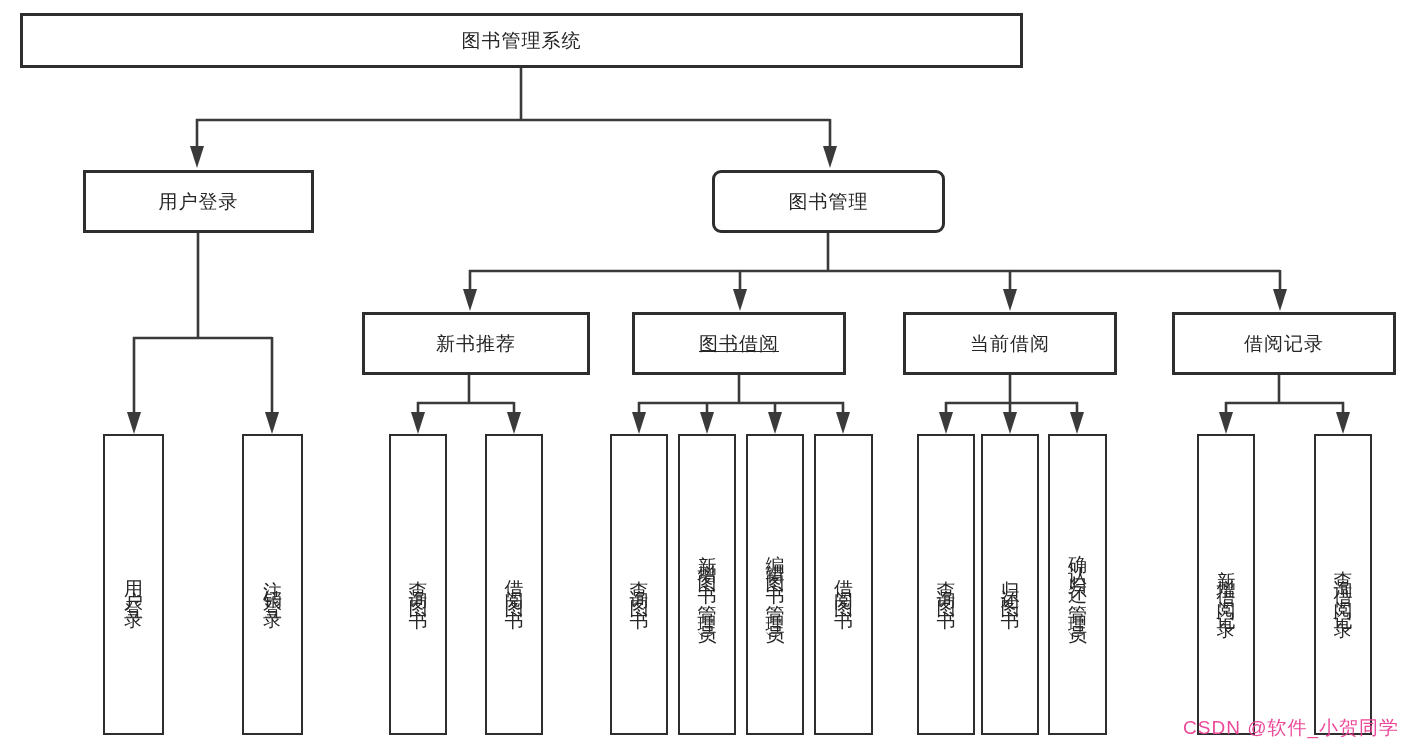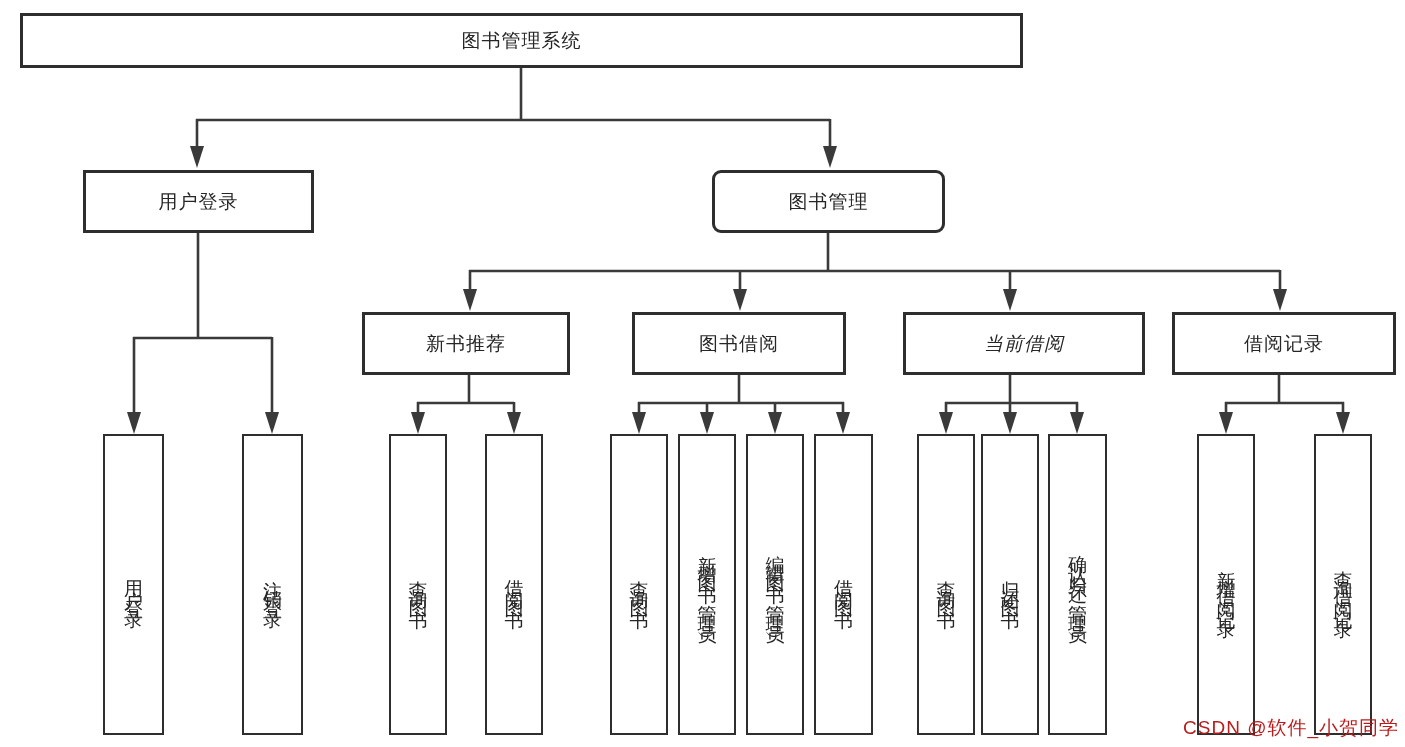--- a/index.html
+++ b/index.html
@@ -29,31 +29,31 @@
     writing-mode:vertical-rl;
     text-orientation:mixed;
     letter-spacing:10px;
     font-size:19px;
     color:#262626;
   }
   .watermark{
     position:absolute;
     right:6px;bottom:6px;
     font-size:19px;
-    color:#b91c1c;
+    color:#ec4899;
     letter-spacing:1px;
     white-space:nowrap;
   }
   
   #n-root {left:20px; top:13px; width:1003px; height:55px;}
   #n-user-login {left:83px; top:170px; width:231px; height:63px;}
   #n-book-mgmt {left:712px; top:170px; width:233px; height:63px;border-radius:9px;}
-  #n-new-books {left:362px; top:312px; width:208px; height:63px;}
-  #n-book-borrow {left:632px; top:312px; width:214px; height:63px;}
-  #n-cur-borrow {left:903px; top:312px; width:242px; height:63px;font-style:italic;}
+  #n-new-books {left:362px; top:312px; width:228px; height:63px;}
+  #n-book-borrow {left:632px; top:312px; width:214px; height:63px;text-decoration:underline;}
+  #n-cur-borrow {left:903px; top:312px; width:214px; height:63px;}
   #n-records {left:1172px;top:312px; width:224px; height:63px;}
   #l-user-login {left:103px; top:434px; width:61px; height:301px;}
   #l-logout {left:242px; top:434px; width:61px; height:301px;}
   #l-nb-query {left:389px; top:434px; width:58px; height:301px;}
   #l-nb-borrow {left:485px; top:434px; width:58px; height:301px;}
   #l-bb-query {left:610px; top:434px; width:58px; height:301px;}
   #l-bb-add {left:678px; top:434px; width:58px; height:301px;}
   #l-bb-edit {left:746px; top:434px; width:58px; height:301px;}
   #l-bb-borrow {left:814px; top:434px; width:59px; height:301px;}
   #l-cb-query {left:917px; top:434px; width:58px; height:301px;}

